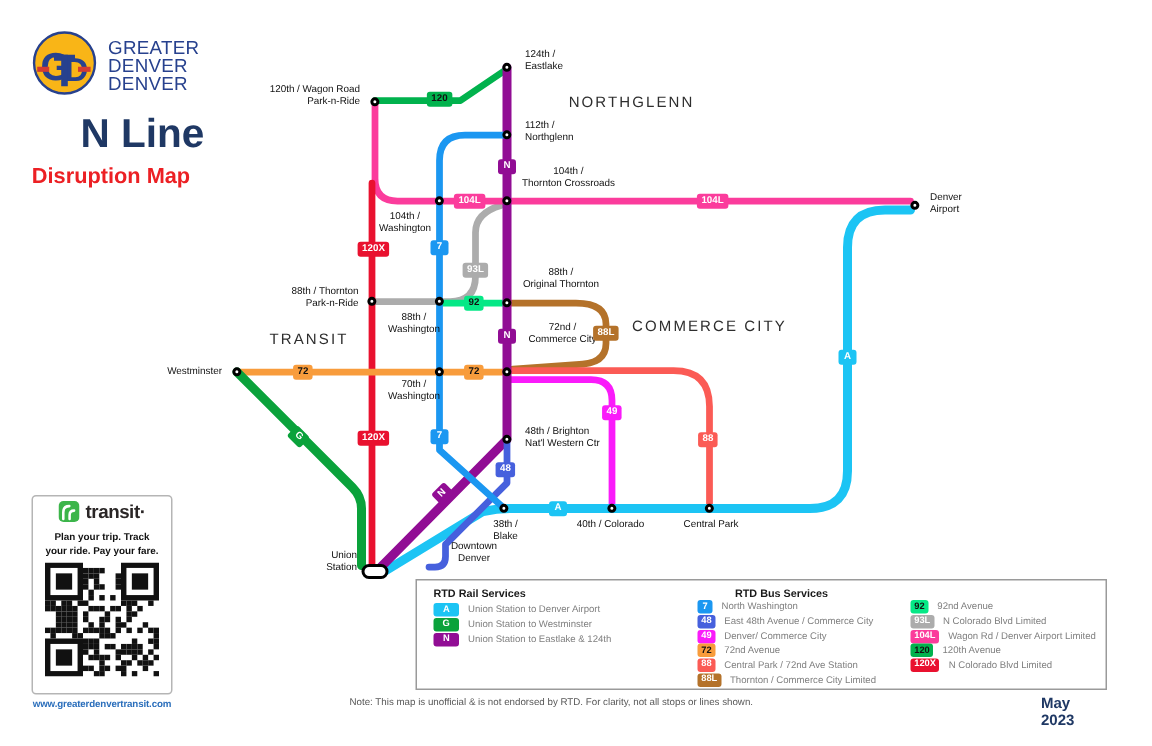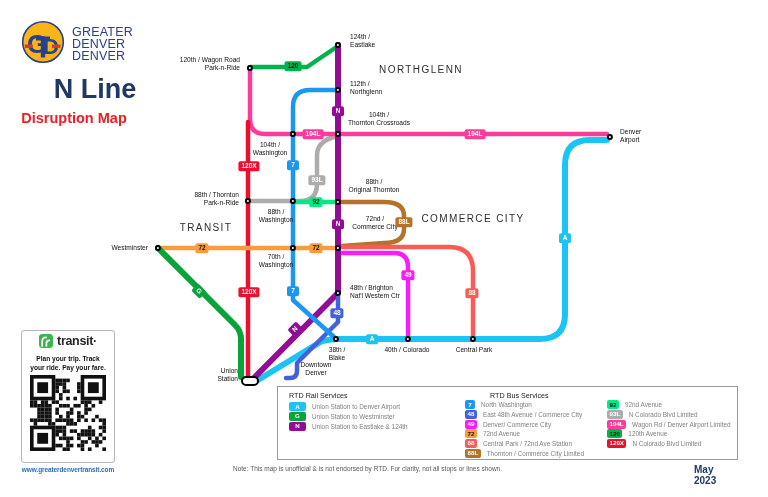--- a/index.html
+++ b/index.html
@@ -28,21 +28,21 @@
   #logo-wordmark { position:absolute; left:72px; top:26px; font-size:12.5px; line-height:12px;
     font-weight:normal; color:#27418E; letter-spacing:0.2px; }
   #line-name { position:absolute; left:75px; top:74px; transform:translateX(-50%);
     font-size:27px; font-weight:bold; color:#1F3864; white-space:nowrap;margin-left:20px; }
   #map-subtitle { position:absolute; left:74px; top:110px; transform:translateX(-50%);
     font-size:14.5px; font-weight:bold; color:#EC2024; white-space:nowrap; }
 
   
   #legend-box { position:absolute; left:277px; top:386px; width:461px; height:74px;
     border:1px solid #9a9a9a; background:#fff; }
-  .legend-header { position:absolute; font-size:7.2px; font-weight:normal; color:#1a1a1a; white-space:nowrap; }
+  .legend-header { position:absolute; font-size:7.2px; font-weight:bold; color:#1a1a1a; white-space:nowrap; }
   .legend-col { position:absolute; }
   .lg-row { display:flex; align-items:center; height:9.7px; }
   .lg-badge { font-size:6.2px; font-weight:bold; line-height:1; padding:1.4px 2.5px;
     border-radius:2px; min-width:10px; text-align:center; }
   .lg-badge.wide { min-width:17px; }
   .lg-label { font-size:6.4px; color:#808080; margin-left:6px; white-space:nowrap; }
 
   
   #transit-box { position:absolute; left:21px; top:330px; width:94px; height:133px;
     border:1.5px solid #b5b5b5; border-radius:3px; background:#fff; }

